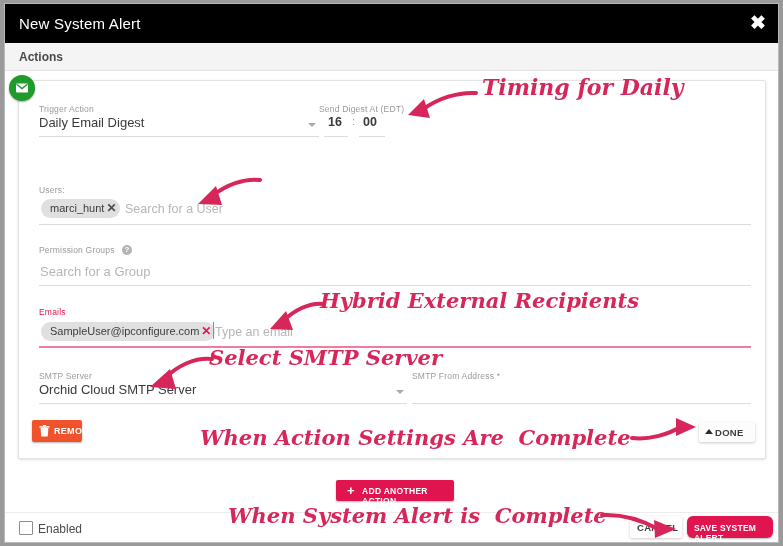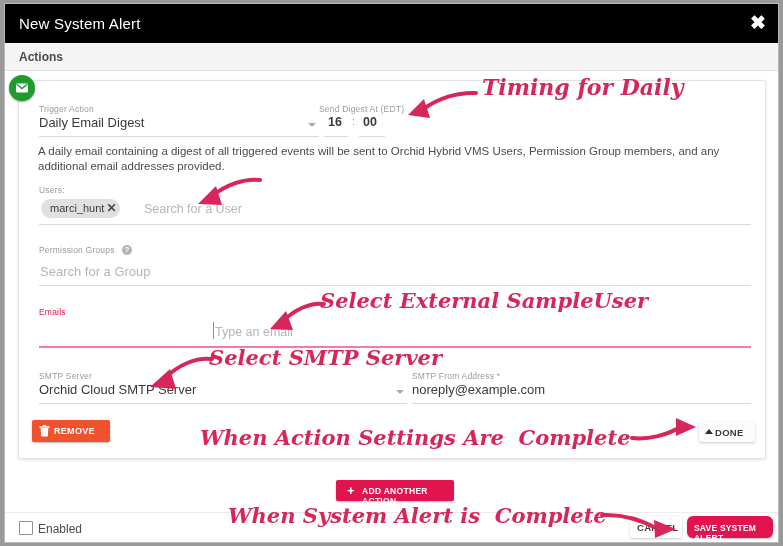--- a/index.html
+++ b/index.html
@@ -77,21 +77,21 @@
   .chip .x.grey{color:#4b4b4b;}
   .chip .x.red{color:#e0154f;}
   
   .help-ico{
     position:absolute;width:10px;height:10px;border-radius:50%;
     background:#b4b4b4;color:#ffffff;font-size:8px;font-weight:bold;
     line-height:10px;text-align:center;cursor:pointer;
   }
   
   #remove-btn{
-    position:absolute;left:27px;top:416px;width:78px;height:22px;
+    position:absolute;left:27px;top:416px;width:50px;height:22px;
     background:#f0522b;border-radius:2px;cursor:pointer;
     box-shadow:0 1px 2px rgba(0,0,0,.3);
     text-align:center;
   }
   #remove-btn .t{
     position:absolute;left:22px;top:6px;font-size:9px;font-weight:bold;color:#ffffff;letter-spacing:.3px;
   }
   #remove-btn svg{position:absolute;left:7px;top:5px;}
 
   #done-btn{
@@ -181,44 +181,43 @@
     <div class="caret" style="left:289px;top:42px;"></div>
     <div class="funder" style="left:20px;top:55px;width:280px;"></div>
 
     <div class="flabel" style="left:300px;top:23px;">Send Digest At (EDT)</div>
     <div class="fvalue" style="left:309px;top:34px;font-weight:bold;font-size:12.5px;">16</div>
     <div class="fvalue" style="left:333px;top:34px;color:#9a9a9a;font-size:11px;">:</div>
     <div class="fvalue" style="left:344px;top:34px;font-weight:bold;font-size:12.5px;">00</div>
     <div class="funder" style="left:305px;top:55px;width:24px;"></div>
     <div class="funder" style="left:340px;top:55px;width:26px;"></div>
 
-    <div style="position:absolute;left:19px;top:63px;width:713px;font-size:11.5px;color:#4b4b4b;line-height:15px;">A daily email containing a digest of all triggered events will be sent to Orchid Hybrid VMS Users, Permission Group members, and any additional email addresses provided.</div>
 
     <div class="flabel" style="left:20px;top:104px;">Users:</div>
     <div class="chip" style="left:22px;top:118px;"><span>marci_hunt</span><span class="x grey">✕</span></div>
-    <div class="fplace" style="left:125px;top:121px;">Search for a User</div>
+    <div class="fplace" style="left:106px;top:121px;">Search for a User</div>
     <div class="funder" style="left:20px;top:143px;width:712px;"></div>
 
     <div class="flabel" style="left:20px;top:164px;">Permission Groups</div>
     <div class="help-ico" style="left:103px;top:164px;">?</div>
     <div class="fplace" style="left:21px;top:183px;font-size:13px;">Search for a Group</div>
     <div class="funder" style="left:20px;top:204px;width:712px;"></div>
 
     <div class="flabel pink" style="left:20px;top:226px;">Emails</div>
+    <div class="chip" style="left:22px;top:241px;"><span>SampleUser@ipconfigure.com</span><span class="x red">✕</span></div>
     <div class="fplace" style="left:196px;top:244px;">Type an email</div>
     <div style="position:absolute;left:194px;top:241px;width:1px;height:17px;background:#8c8c8c;"></div>
     <div class="funder pink" style="left:20px;top:265px;width:712px;"></div>
 
     <div class="flabel" style="left:20px;top:290px;">SMTP Server</div>
     <div class="fvalue" style="left:20px;top:301px;">Orchid Cloud SMTP Server</div>
     <div class="caret" style="left:377px;top:309px;"></div>
     <div class="funder" style="left:20px;top:322px;width:368px;"></div>
 
     <div class="flabel" style="left:393px;top:290px;">SMTP From Address *</div>
-    <div class="fvalue" style="left:393px;top:301px;">noreply@example.com</div>
     <div class="funder" style="left:393px;top:322px;width:339px;"></div>
   </div>
 
   <div id="remove-btn">
     <svg width="11" height="12" viewBox="0 0 11 12" aria-hidden="true">
       <rect x="0.5" y="1.2" width="10" height="1.5" fill="#ffffff"></rect>
       <rect x="4" y="0" width="3" height="1.4" fill="#ffffff"></rect>
       <path d="M1.6 3 h7.8 l-0.7 8.4 h-6.4 z" fill="#ffffff"></path>
     </svg>
     <div class="t">REMOVE</div>
@@ -251,21 +250,21 @@
   <svg class="arrow" style="left:380px;top:88px;" width="100" height="35">
     <path d="M96 5 C78 4 58 10 42 22" stroke="#d6265a" stroke-width="4" fill="none" stroke-linecap="round"></path>
     <path d="M44 11 L28 27 L50 30 Z" fill="#d6265a"></path>
   </svg>
 
   <svg class="arrow" style="left:190px;top:176px;" width="80" height="35">
     <path d="M70 4 C54 2 36 9 22 20" stroke="#d6265a" stroke-width="4" fill="none" stroke-linecap="round"></path>
     <path d="M26 10 L8 28 L32 29 Z" fill="#d6265a"></path>
   </svg>
 
-  <div class="anno" style="left:320px;top:288px;font-size:21px;">Select External SampleUser</div>
+  <div class="anno" style="left:320px;top:288px;font-size:21px;">Hybrid External Recipients</div>
   <svg class="arrow" style="left:262px;top:300px;" width="70" height="35">
     <path d="M62 4 C48 2 32 10 20 22" stroke="#d6265a" stroke-width="4" fill="none" stroke-linecap="round"></path>
     <path d="M24 11 L8 29 L31 30 Z" fill="#d6265a"></path>
   </svg>
 
   <div class="anno" style="left:209px;top:345px;font-size:21px;">Select SMTP Server</div>
   <svg class="arrow" style="left:140px;top:355px;" width="80" height="38">
     <path d="M72 4 C56 2 38 10 24 24" stroke="#d6265a" stroke-width="4" fill="none" stroke-linecap="round"></path>
     <path d="M30 14 L10 32 L36 34 Z" fill="#d6265a"></path>
   </svg>

